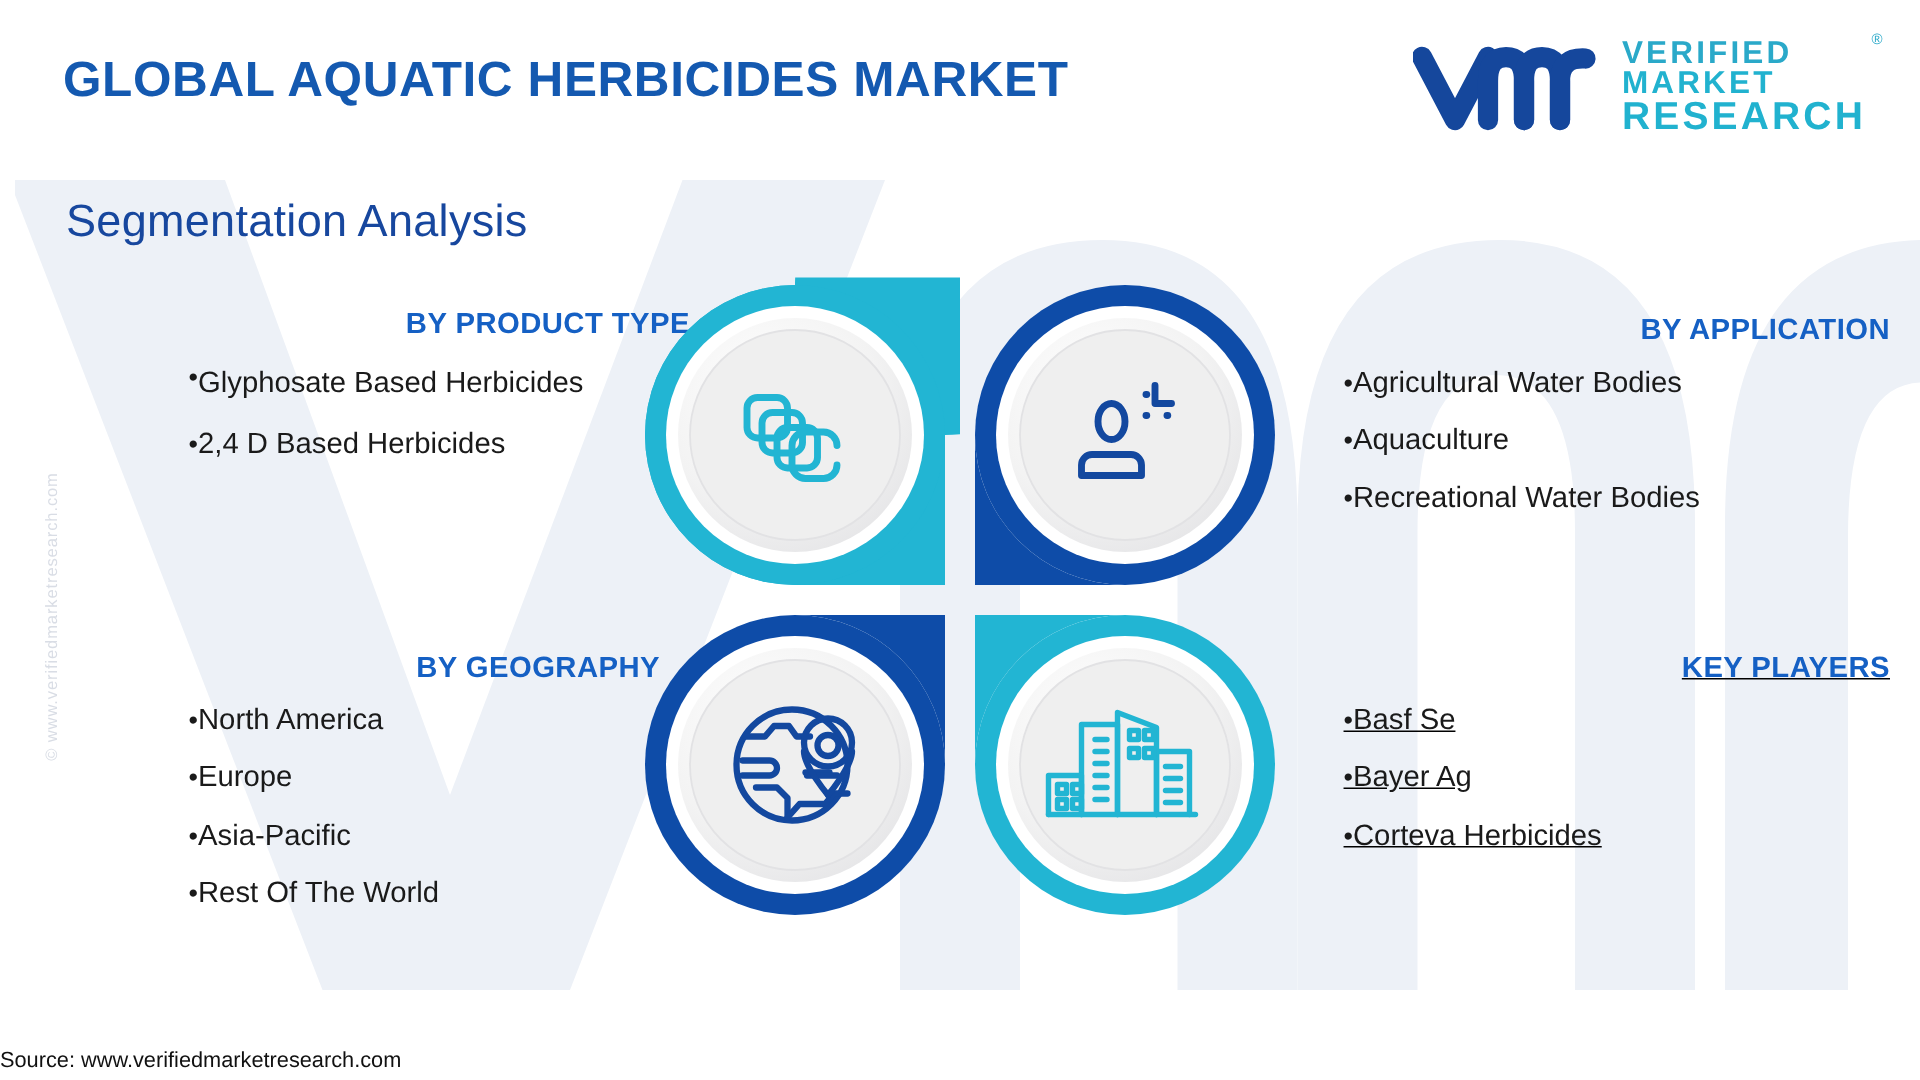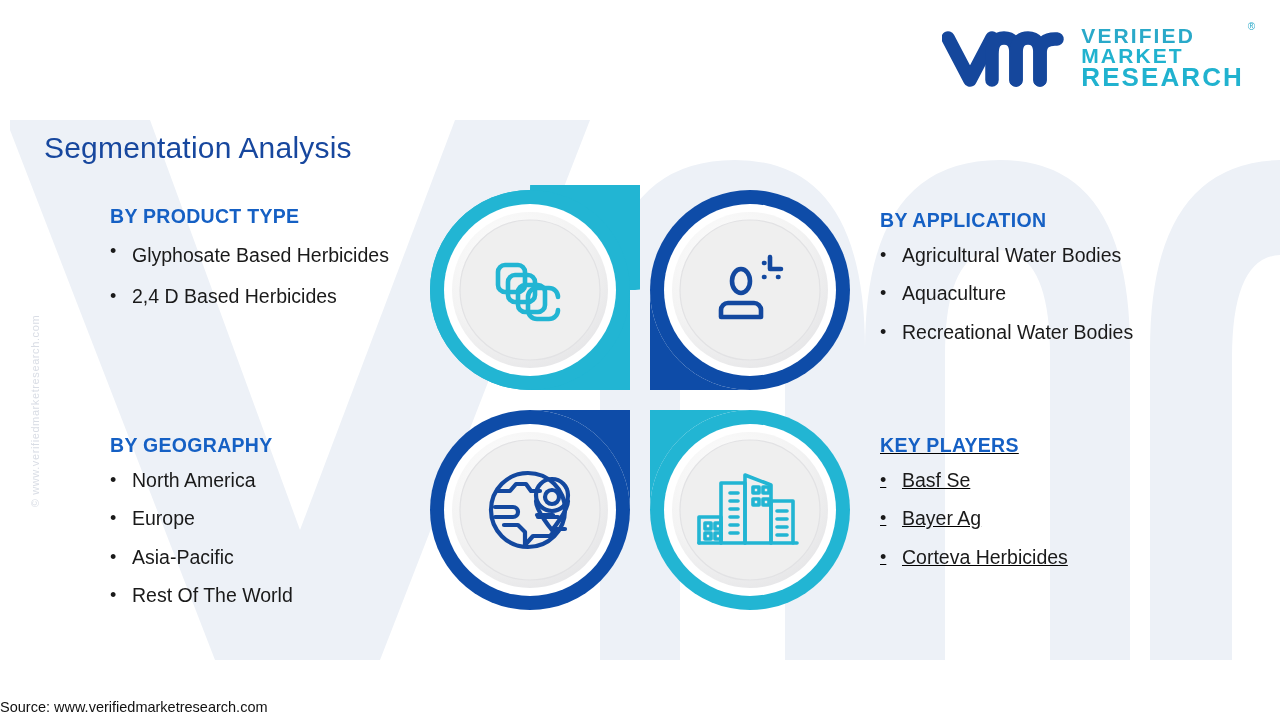--- a/index.html
+++ b/index.html
@@ -94,21 +94,21 @@
     transform-origin: center center;
     font-size: 11px;
     letter-spacing: 0.6px;
     color: #d9dde5;
     white-space: nowrap;
     text-align: center;
     z-index: 4;
   }
 
   
-  .block { position: absolute; z-index: 6; }
+  .block { position: absolute; z-index: 6; text-align: right; }
   .block-title {
     font-size: 19.5px;
     font-weight: bold;
     color: #1560c4;
     letter-spacing: 0.3px;
     margin-bottom: 13px;
     white-space: nowrap;
   }
   .bullets { list-style: none; }
   .bullets li {
@@ -171,20 +171,21 @@
                Q785 150 732 150 Q680 150 680 255 L680 560 Z"></path>
       <path d="M865 560 L865 250 Q865 60 1000 60 Q1130 60 1130 250 L1130 560 L1050 560 L1050 255
                Q1050 150 997 150 Q945 150 945 255 L945 560 Z"></path>
 
       <path d="M1150 560 L1150 250 Q1150 60 1285 60 L1285 155 Q1232 152 1232 258 L1232 560 Z"></path>
     </g>
   </svg>
 
   <div class="header">
 
+    <div class="page-title">GLOBAL AQUATIC HERBICIDES MARKET</div>
 
     <div class="logo">
       <svg class="logo-mark" width="125" height="62" viewBox="0 0 125 62" aria-hidden="true">
         <g fill="none" stroke="#15479c" stroke-width="13.5" stroke-linecap="round" stroke-linejoin="round">
           <path d="M6 10 L28 52 L50 10"></path>
           <path d="M50 52 L50 26 Q50 10 62 10 Q74 10 74 26 L74 52"></path>
           <path d="M74 52 L74 26 Q74 10 86 10 Q98 10 98 26 L98 52"></path>
           <path d="M98 52 L98 26 Q98 10 115 11"></path>
         </g>
       </svg>

